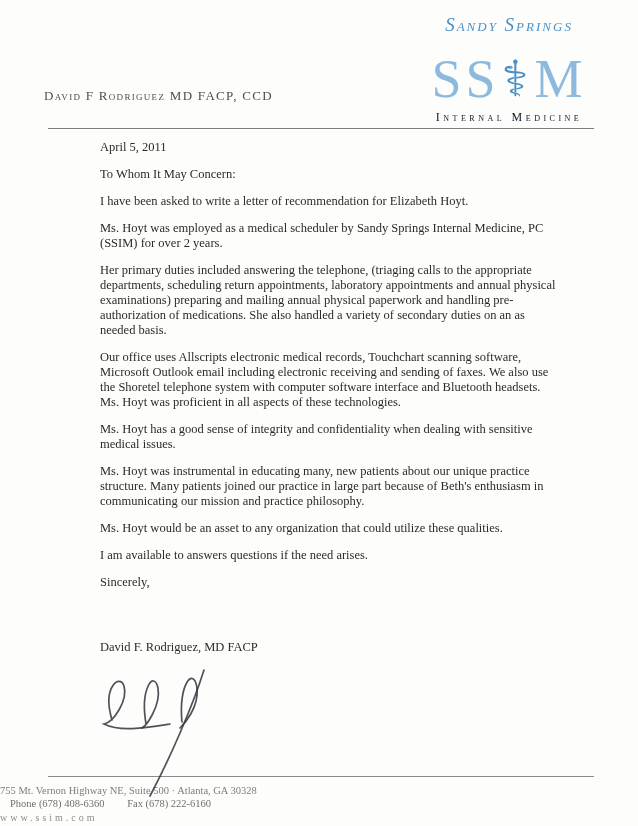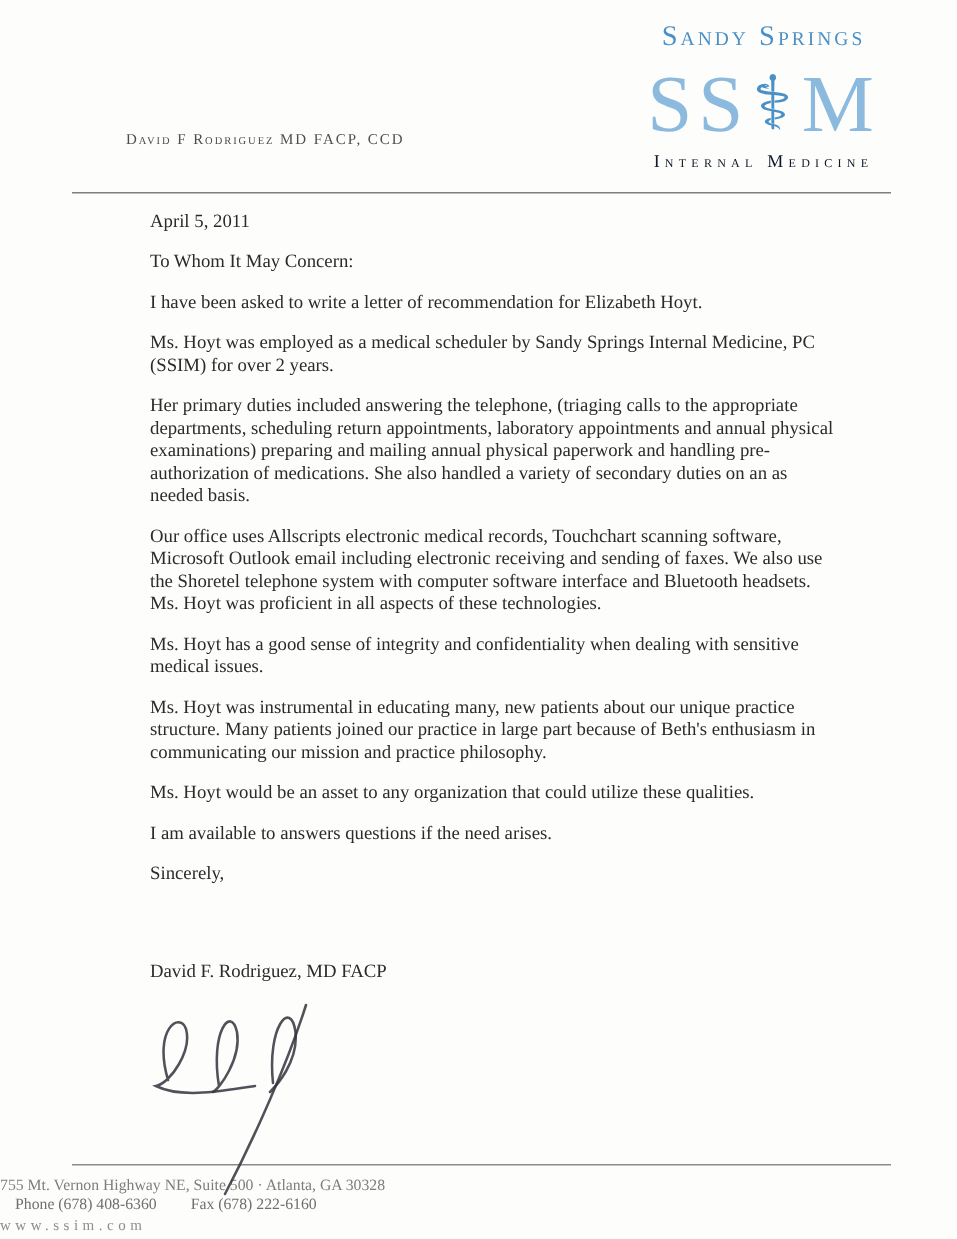--- a/index.html
+++ b/index.html
@@ -10,37 +10,37 @@
     background:#fdfdfb;
     font-family:"Liberation Serif", serif;
     color:#2d2d2d;
     overflow:hidden;
     box-shadow:0 0 6px rgba(0,0,0,.25);
   }
 
   
   .doctor-name {
     position:absolute; left:44px; top:88px;
-    font-size:10px; letter-spacing:1.3px;
+    font-size:13px; letter-spacing:1.3px;
     font-variant:small-caps;
     color:#4d4d4d;
-    margin-left:40px;
   }
   .brand {
     position:absolute; right:44px; top:14px;
     width:170px; text-align:center;
   }
   .brand-name {
     font-variant:small-caps;
     font-size:19px; letter-spacing:2px;
     white-space:nowrap;
+    font-style:italic;
   }
   .brand-logo {
     display:flex; align-items:flex-end; justify-content:center;
-    height:58px; margin-top:2px;
+    height:58px; margin-top:12px;
     font-size:54px; line-height:54px; font-weight:400;
     letter-spacing:4px;
   }
   .caduceus {
     font-family:"DejaVu Sans", sans-serif;
     font-size:50px; line-height:54px;
     margin:0 2px;
   }
   .brand-subtitle {
     margin-top:4px;

